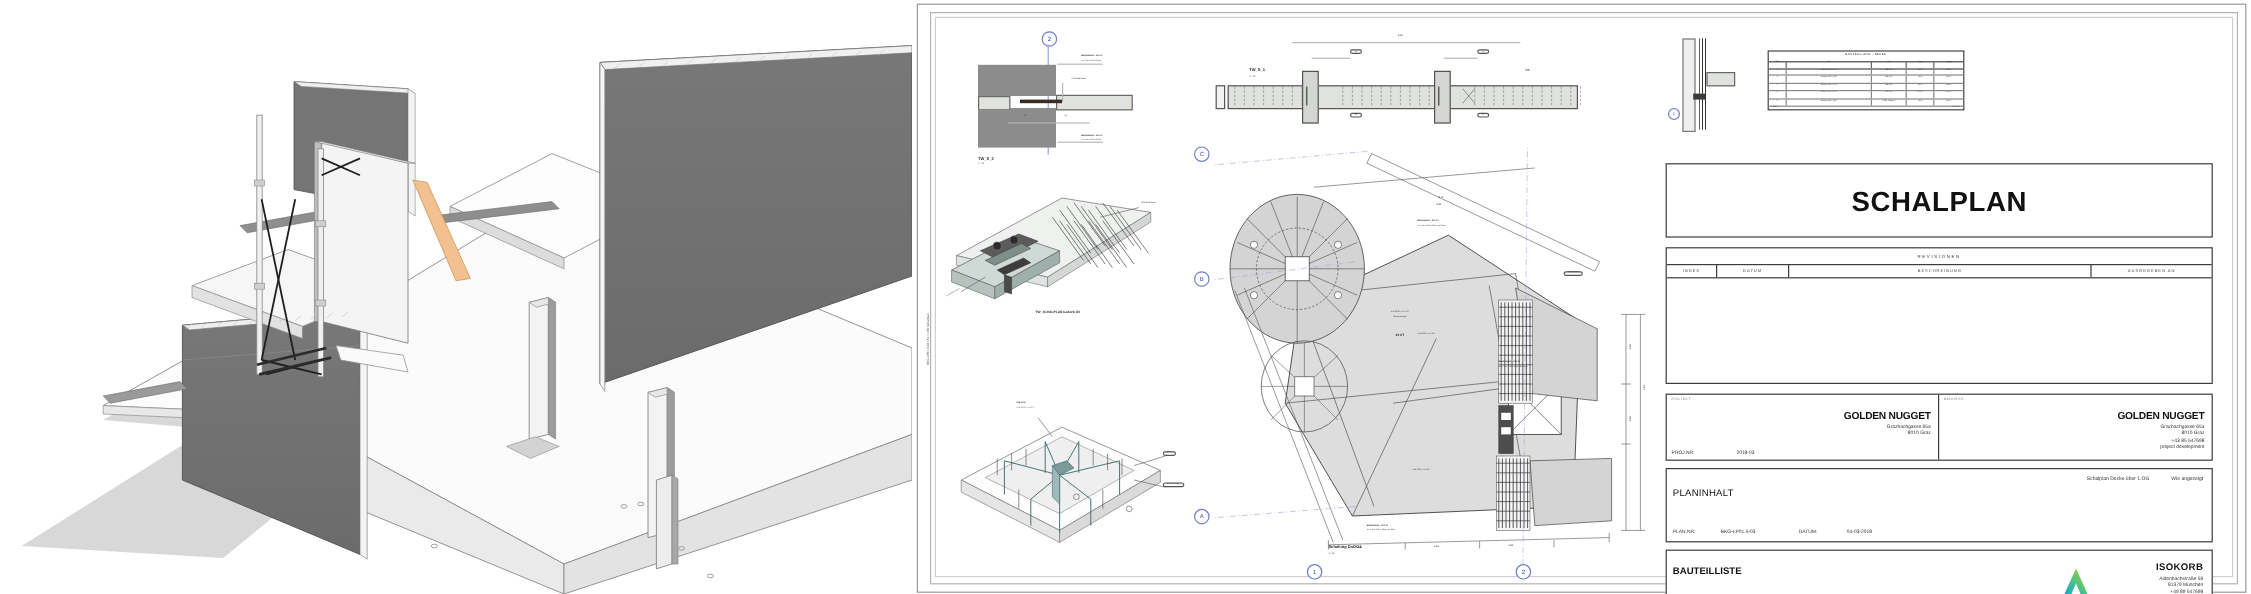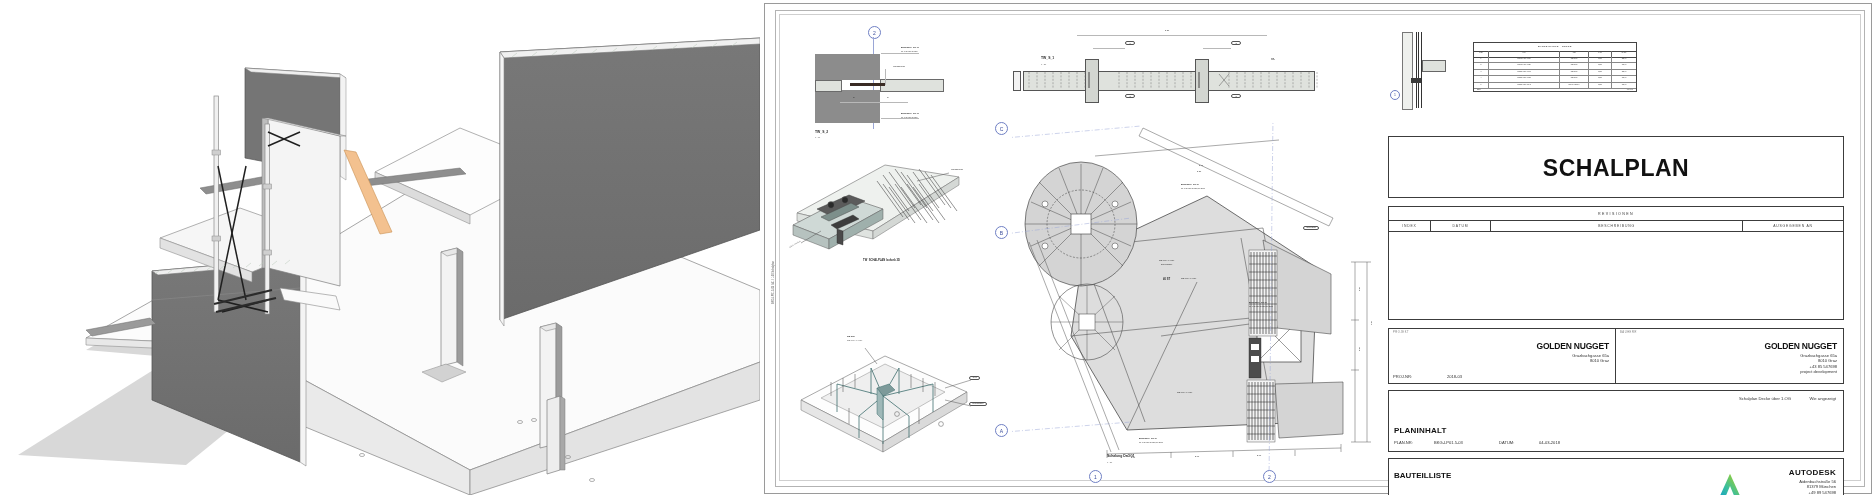--- a/index.html
+++ b/index.html
@@ -45,21 +45,21 @@
   #tb-proj{left:6px;top:196px;width:456px;height:56px;}
   #tb-proj .half{position:absolute;top:0;height:100%;box-sizing:border-box;}
   #tb-proj .l{left:0;width:50%;border-right:1px solid #3c3c3c;}
   #tb-proj .r{left:50%;width:50%;}
   .tiny-cap{position:absolute;left:4px;top:2px;font-size:2.6px;color:#777;letter-spacing:.6px;}
   .firm{position:absolute;right:6px;top:12px;font-size:8.5px;font-weight:bold;color:#111;letter-spacing:-0.2px;}
   .addr{position:absolute;right:6px;top:24px;text-align:right;font-size:4.1px;line-height:5.4px;color:#333;}
   .projnr{position:absolute;left:4px;bottom:4px;font-size:4.1px;color:#333;}
   .projnrv{position:absolute;left:58px;bottom:4px;font-size:4.1px;color:#333;}
   #tb-inhalt{left:6px;top:258px;width:456px;height:62px;}
-  #tb-inhalt .lbl{position:absolute;left:5px;top:15px;font-size:8px;font-weight:bold;color:#111;letter-spacing:0.2px;margin-top:20px;}
+  #tb-inhalt .lbl{position:absolute;left:5px;top:15px;font-size:8px;font-weight:normal;color:#111;letter-spacing:0.2px;}
   #tb-inhalt .desc{position:absolute;right:7px;top:5px;font-size:4.2px;color:#333;}
   #tb-inhalt .pl{position:absolute;left:5px;bottom:6px;font-size:4.1px;color:#333;}
   #tb-inhalt .plv{position:absolute;left:45px;bottom:6px;font-size:4.1px;color:#333;}
   #tb-inhalt .dt{position:absolute;left:110px;bottom:6px;font-size:4.1px;color:#333;}
   #tb-inhalt .dtv{position:absolute;left:150px;bottom:6px;font-size:4.1px;color:#333;}
   #tb-verf{left:6px;top:326px;width:456px;height:58px;}
   #tb-verf .lbl{position:absolute;left:5px;top:12px;font-size:8px;font-weight:bold;color:#111;}
   #tb-verf .brand{position:absolute;right:7px;top:9px;text-align:right;}
   #tb-verf .brand .bn{font-size:8px;font-weight:bold;color:#111;letter-spacing:0.3px;}
   #tb-verf .brand .ba{font-size:4.1px;line-height:5.3px;color:#333;margin-top:2px;}
@@ -703,21 +703,21 @@
               <linearGradient id="adskg" x1="0" y1="1" x2="1" y2="0">
                 <stop offset="0%" stop-color="#0696d7"></stop>
                 <stop offset="45%" stop-color="#3bbf9c"></stop>
                 <stop offset="100%" stop-color="#c4d600"></stop>
               </linearGradient>
             </defs>
             <path d="M50 8 L88 92 L70 92 L50 44 L30 92 L12 92 Z" fill="url(#adskg)"></path>
             <path d="M50 52 L66 92 L34 92 Z" fill="#ffffff"></path>
           </svg>
           <div class="brand">
-            <div class="bn">AUTODESK</div>
+            <div class="bn">ISOKORB</div>
             <div class="ba">
               <div>Aidenbachstraße 56</div>
               <div>81379 München</div>
               <div>+49 89 547698</div>
             </div>
 
           </div>
 
         </div>
 

